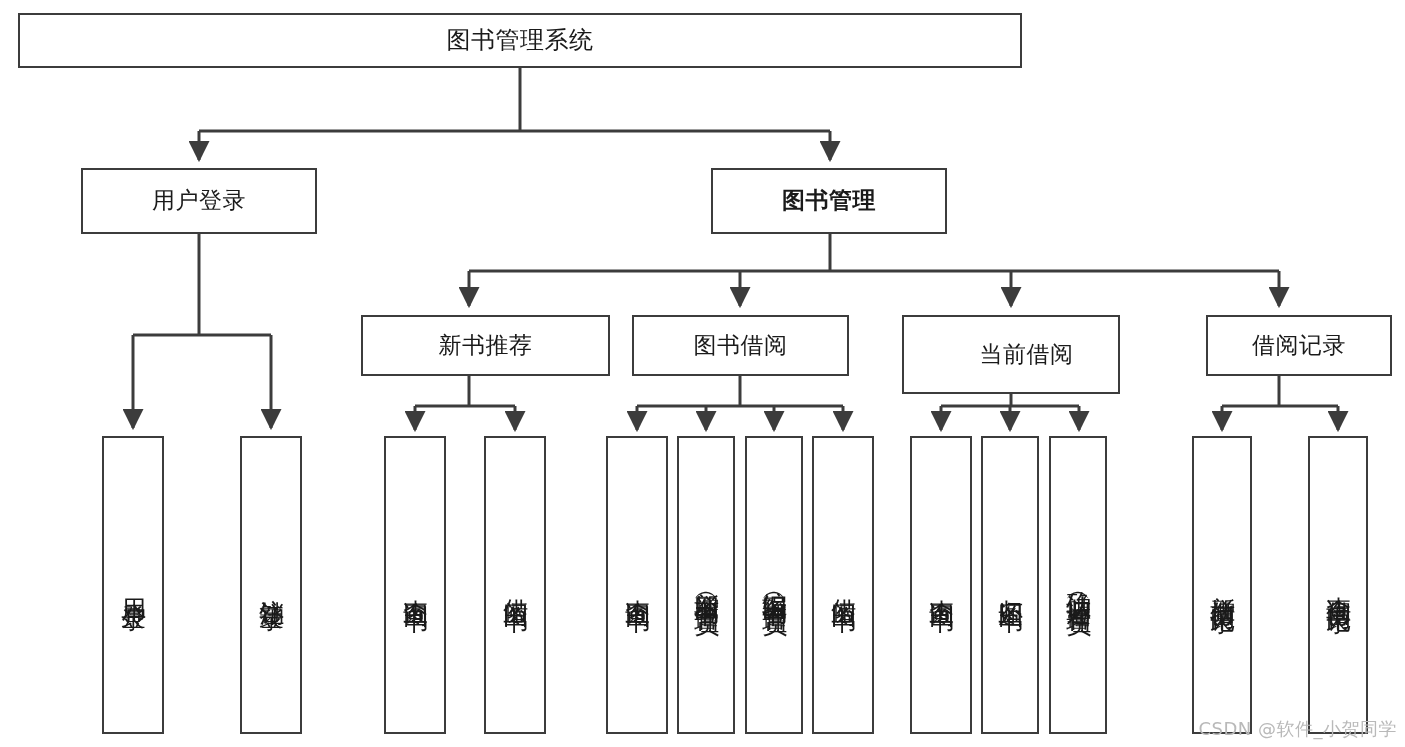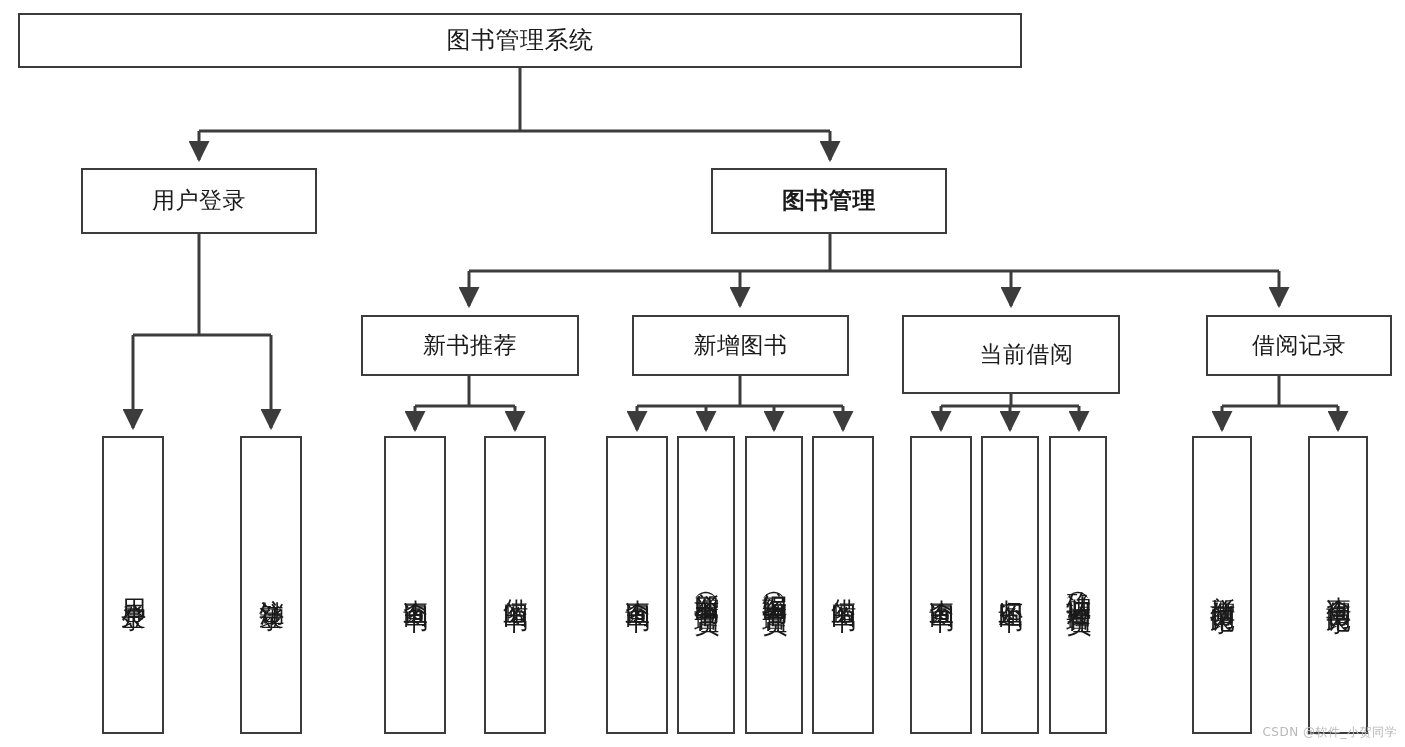--- a/index.html
+++ b/index.html
@@ -61,21 +61,21 @@
     text-orientation: upright;
     font-size: 25px;
     line-height: 1.05;
     letter-spacing: 3px;
     max-height: 278px;
   }
   #watermark {
     position: absolute;
     right: 8px;
     bottom: 6px;
-    font-size: 12px;
+    font-size: 18px;
     color: #b9b9b9;
     letter-spacing: 0.5px;
     white-space: nowrap;
     pointer-events: none;
     margin-left: 12px;
   }
 </style>
 </head>
 <body>
 
@@ -135,25 +135,25 @@
     <span class="label">图书管理系统</span>
   </div>
 
   <div class="node horiz" style="left:81px; top:168px; width:236px; height:66px;">
     <span class="label">用户登录</span>
   </div>
   <div class="node horiz" style="left:711px; top:168px; width:236px; height:66px;font-weight:bold;">
     <span class="label">图书管理</span>
   </div>
 
-  <div class="node horiz" style="left:361px; top:315px; width:218px; height:61px;">
+  <div class="node horiz" style="left:361px; top:315px; width:249px; height:61px;">
     <span class="label">新书推荐</span>
   </div>
   <div class="node horiz" style="left:632px; top:315px; width:217px; height:61px;">
-    <span class="label">新增图书</span>
+    <span class="label">图书借阅</span>
   </div>
   <div class="node horiz" style="left:902px; top:315px; width:218px; height:79px;padding-left:31px;">
     <span class="label">当前借阅</span>
   </div>
   <div class="node horiz" style="left:1206px; top:315px; width:186px; height:61px;">
     <span class="label">借阅记录</span>
   </div>
 
   <div class="node vert" style="left:102px; top:436px; width:62px; height:298px;">
     <span class="label">用户登录</span>

